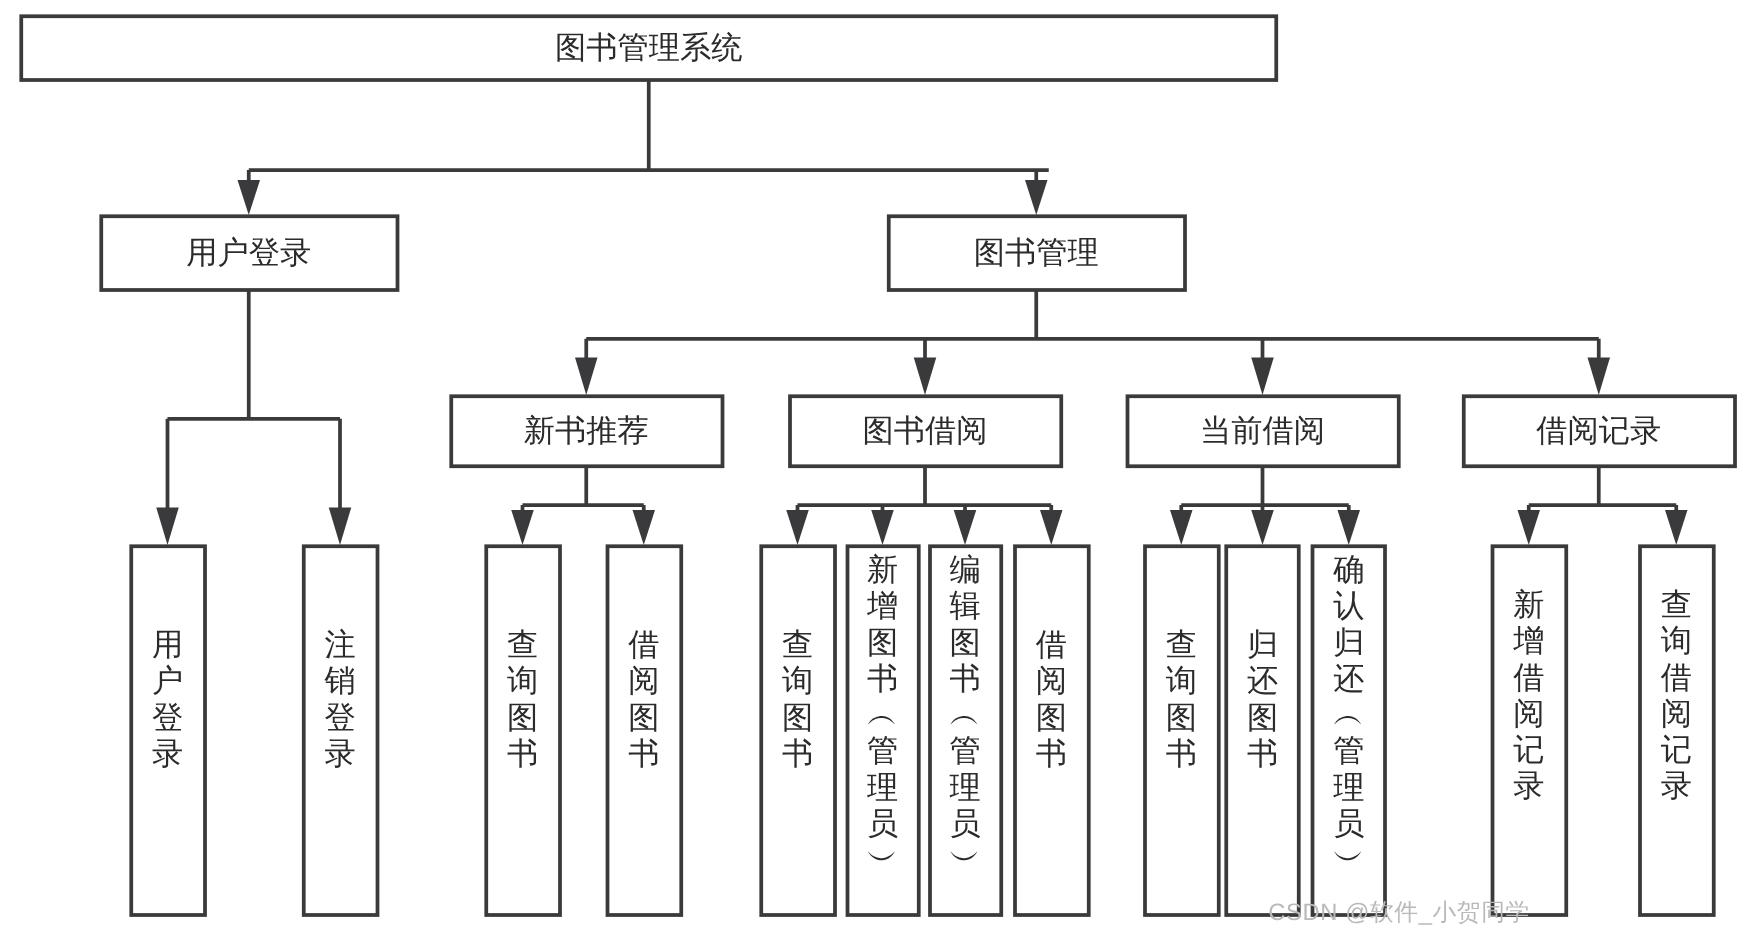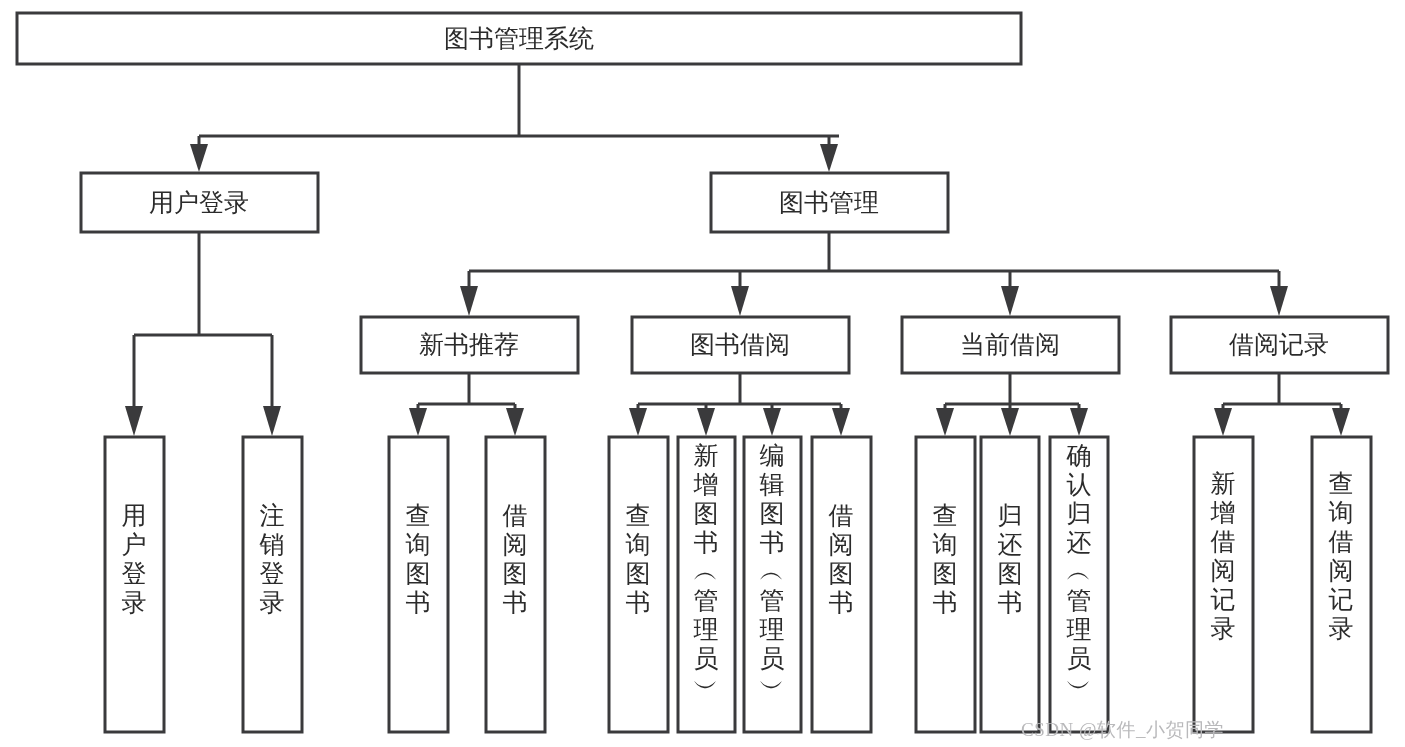--- a/index.html
+++ b/index.html
@@ -50,21 +50,21 @@
     fill: none;
   }
   .arrow-head {
     fill: #3a3a3c;
     stroke: none;
   }
   .watermark-text {
     position: absolute;
     right: 8px;
     bottom: 4px;
-    font-family: Liberation Serif, serif;
+    font-family: Liberation Sans, sans-serif;
     font-size: 19px;
     color: #b9b9bb;
     white-space: nowrap;
     letter-spacing: 0.5px;
     pointer-events: none;
   }
 </style>
 </head>
 <body>
 

